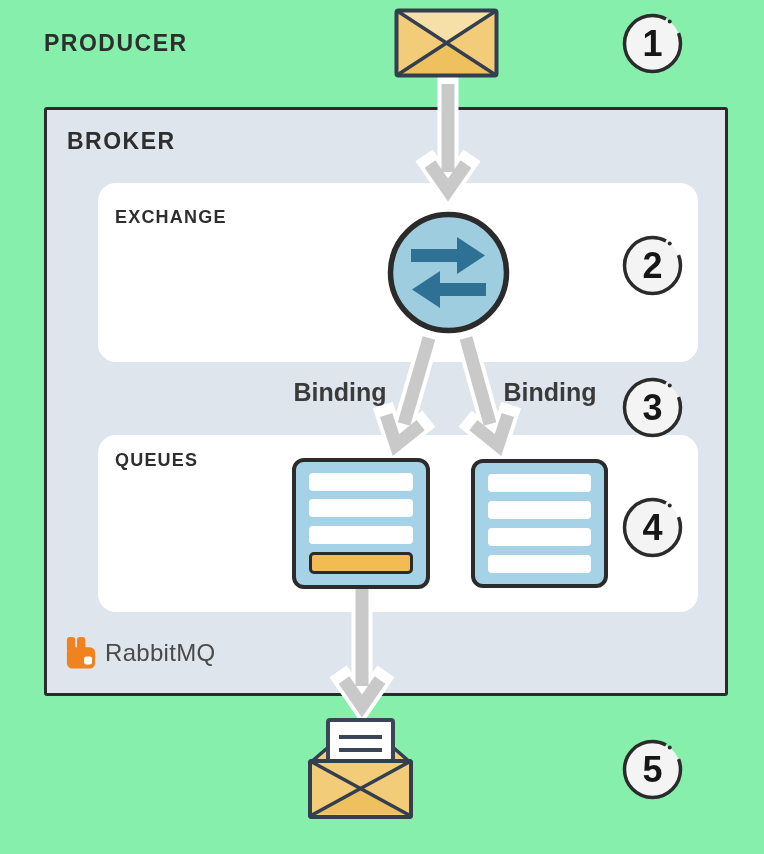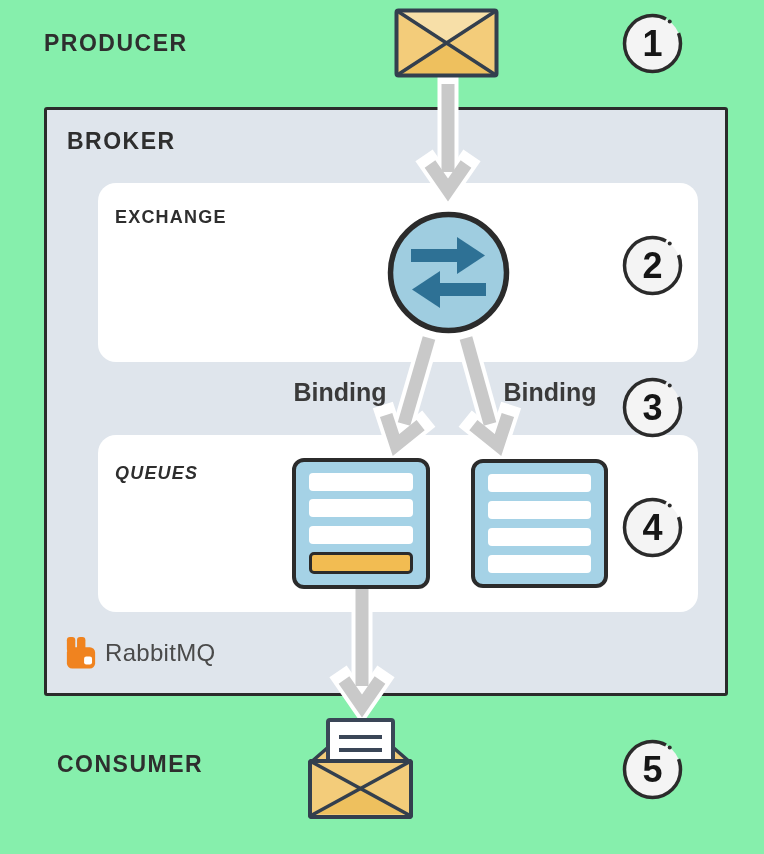--- a/index.html
+++ b/index.html
@@ -117,21 +117,21 @@
   </svg>
 
   <div class="broker">
     <div class="panel-label" style="left:20px;top:18px;font-size:23px;letter-spacing:1.5px;">BROKER</div>
 
     <div class="panel exchange">
       <div class="panel-label" style="left:17px;top:24px;">EXCHANGE</div>
     </div>
 
     <div class="panel queues">
-      <div class="panel-label" style="left:17px;top:28px;font-style:italic;">QUEUES</div>
+      <div class="panel-label" style="left:17px;top:15px;">QUEUES</div>
     </div>
 
     <div class="rabbit">
       <svg width="30" height="34" viewBox="0 0 34 38">
         <rect x="1" y="1" width="9.5" height="17" rx="3.5" fill="#f0831f"></rect>
         <rect x="12.5" y="1" width="9.5" height="17" rx="3.5" fill="#f0831f"></rect>
         <rect x="1" y="12.5" width="32" height="24" rx="6" fill="#f0831f"></rect>
         <rect x="20.5" y="23" width="9" height="9" rx="2.5" fill="#ffffff"></rect>
       </svg>
       <span class="brand-text">RabbitMQ</span>
@@ -156,21 +156,20 @@
     <div class="slot-msg"></div>
   </div>
 
   <div class="queue" style="left:471px;top:459px;width:137px;height:129px;">
     <div class="slot"></div>
     <div class="slot"></div>
     <div class="slot"></div>
     <div class="slot"></div>
   </div>
 
-  <div class="big-label" style="left:57px;top:751px;">CONSUMER</div>
 
   <svg class="icon-abs" style="left:307px;top:717px;" width="107" height="104" viewBox="0 0 107 104">
     <polygon points="3,46 26,26 26,60 3,60" fill="#f3cc7a" stroke="#333f4e" stroke-width="3.5"></polygon>
     <polygon points="104,46 81,26 81,60 104,60" fill="#f3cc7a" stroke="#333f4e" stroke-width="3.5"></polygon>
     <rect x="21" y="3" width="65" height="72" fill="#ffffff" stroke="#3a4657" stroke-width="4" rx="2"></rect>
     <path d="M32,20 L75,20 M32,33 L75,33 M32,46 L75,46" stroke="#3a4657" stroke-width="4" fill="none"></path>
     <rect x="3" y="44" width="101" height="56" fill="#f3cc7a" stroke="#333f4e" stroke-width="4" rx="2"></rect>
     <polygon points="8,97 99,97 53.5,68" fill="#eec05e"></polygon>
     <path d="M3,44 L102,98 M104,44 L5,98" stroke="#333f4e" stroke-width="3.5" fill="none"></path>
     <rect x="3" y="44" width="101" height="56" fill="none" stroke="#333f4e" stroke-width="4" rx="2"></rect>

